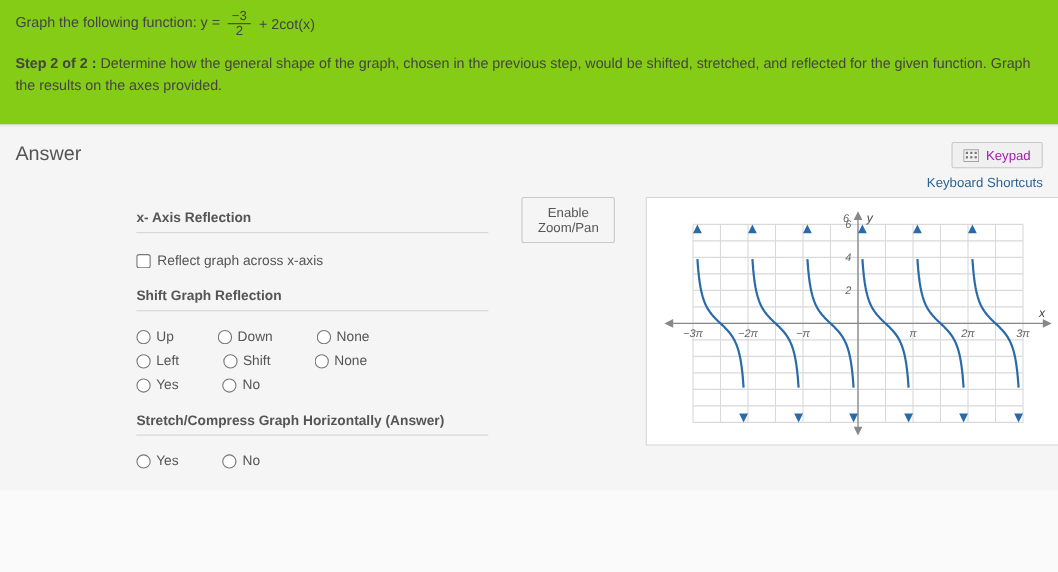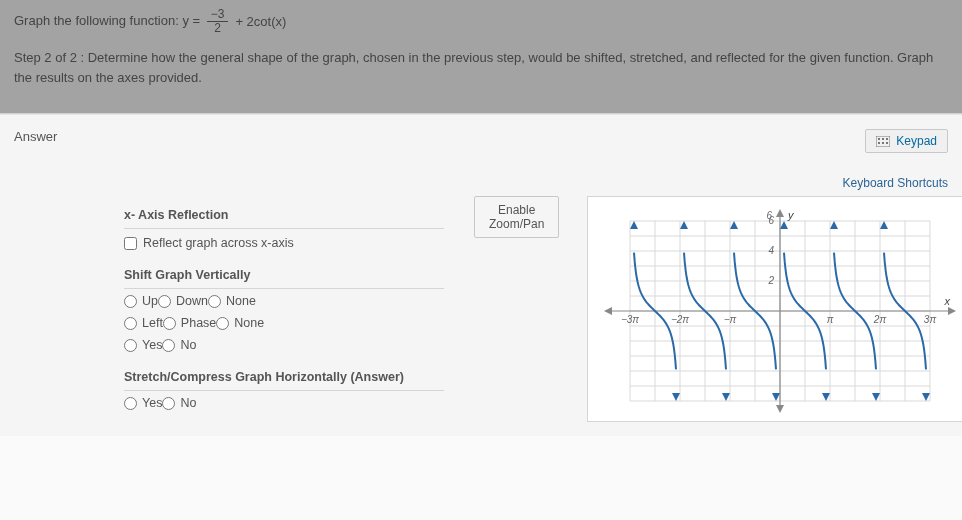--- a/index.html
+++ b/index.html
@@ -1,34 +1,34 @@
 <!DOCTYPE html>
 <html><head>
 <meta charset="utf-8">
 <style>
 *{box-sizing:border-box;margin:0;padding:0}
 body{font-family:Arial,Helvetica,sans-serif;font-size:13px;color:#333;background:#fafafa;width:962px;height:520px;overflow:hidden}
-.top{padding:0 14px 14px 14px;background:#a3a3a3}
+.top{padding:0 14px 14px 14px;background:#84cc16}
 .question{padding:8px 0 14px 0;font-size:13px;color:#444}
 .question .eq{display:inline-flex;align-items:center;gap:4px;vertical-align:middle}
 .frac{display:inline-flex;flex-direction:column;align-items:center;font-size:12px;line-height:1.05;margin:0 3px}
 .frac .n{border-bottom:1px solid #444;padding:0 4px}
 .frac .d{padding:0 4px}
 .step{font-size:13px;color:#444;line-height:1.5;padding-bottom:12px}
-.step b{font-weight:400}
+.step b{font-weight:700}
 .divider{border-top:1px solid #d0d0d0}
 .answer-row{display:flex;justify-content:space-between;align-items:flex-start;padding:14px 14px 0 14px;background:#f5f5f5;border-top:1px solid #e5e5e5}
-.answer-label{font-size:13px;color:#555}
+.answer-label{font-size:18px;color:#555}
 .kp-col{text-align:right}
-.keypad-btn{display:inline-flex;align-items:center;gap:6px;border:1px solid #c8c8c8;background:#f0f0f0;padding:4px 10px;font-size:12px;color:#0369a1;cursor:pointer;border-radius:2px}
-.kb-short{font-size:12px;color:#2a6496;margin-top:23px}
+.keypad-btn{display:inline-flex;align-items:center;gap:6px;border:1px solid #c8c8c8;background:#f0f0f0;padding:4px 10px;font-size:12px;color:#a21caf;cursor:pointer;border-radius:2px}
+.kb-short{font-size:12px;color:#2a6496;margin-top:6px}
 .main{display:flex;padding:6px 14px 14px 14px;background:#f5f5f5;gap:30px}
 .left{flex:0 0 430px;padding-left:110px}
-.section-title{font-size:12.5px;font-weight:700;color:#555;border-bottom:1px solid #d5d5d5;padding:12px 0 6px 0;margin-bottom:3px}
-.opts{display:flex;align-items:flex-start;padding:2px 0 6px 0;font-size:12.5px;color:#555}
+.section-title{font-size:12.5px;font-weight:700;color:#555;border-bottom:1px solid #d5d5d5;padding:12px 0 6px 0;margin-bottom:14px}
+.opts{display:flex;gap:40px;align-items:flex-start;padding:2px 0 6px 0;font-size:12.5px;color:#555}
 .opts label{display:flex;align-items:center;gap:5px;cursor:pointer}
 .chk{display:flex;align-items:center;gap:6px;font-size:12.5px;color:#555;padding:4px 0 6px 0}
 input[type=radio],input[type=checkbox]{cursor:pointer}
 .right{flex:1;display:flex;flex-direction:row;align-items:flex-start}
 .zoom-row{width:100%;display:flex;justify-content:flex-end;padding:0 28px 8px 0}
 .zoom-btn{border:1px solid #c8c8c8;background:#f5f5f5;padding:6px 14px;font-size:12px;color:#555;cursor:pointer;border-radius:2px}
 .plot-box{border:1px solid #d5d5d5;background:#fff;padding:8px 12px 4px 12px}
 svg{display:block}
 .grid-line{stroke:#d9d9d9;stroke-width:1}
 .axis{stroke:#888;stroke-width:1.2}
@@ -78,21 +78,21 @@
 </div>
 
 <div class="main">
   <div class="left">
     <div class="section-title">x- Axis Reflection</div>
     <label class="chk">
       <input type="checkbox" style="">
         <span>Reflect graph across x-axis</span>
     </label>
 
-    <div class="section-title">Shift Graph Vertically</div>
+    <div class="section-title">Shift Graph Reflection</div>
     <div class="opts">
       <label>
           <input type="radio" name="v" style="">
           <span>Up</span>
         </label>
       <label>
           <input type="radio" name="v" style="">
           <span>Down</span>
         </label>
       <label>
@@ -101,21 +101,21 @@
         </label>
     </div>
 
     <div class="opts">
       <label>
           <input type="radio" name="h" style="">
           <span>Left</span>
         </label>
       <label>
           <input type="radio" name="h" style="">
-          <span>Phase</span>
+          <span>Shift</span>
         </label>
       <label>
           <input type="radio" name="h" style="">
           <span>None</span>
         </label>
     </div>
 
     <div class="opts">
       <label>
           <input type="radio" name="vs" style="">

